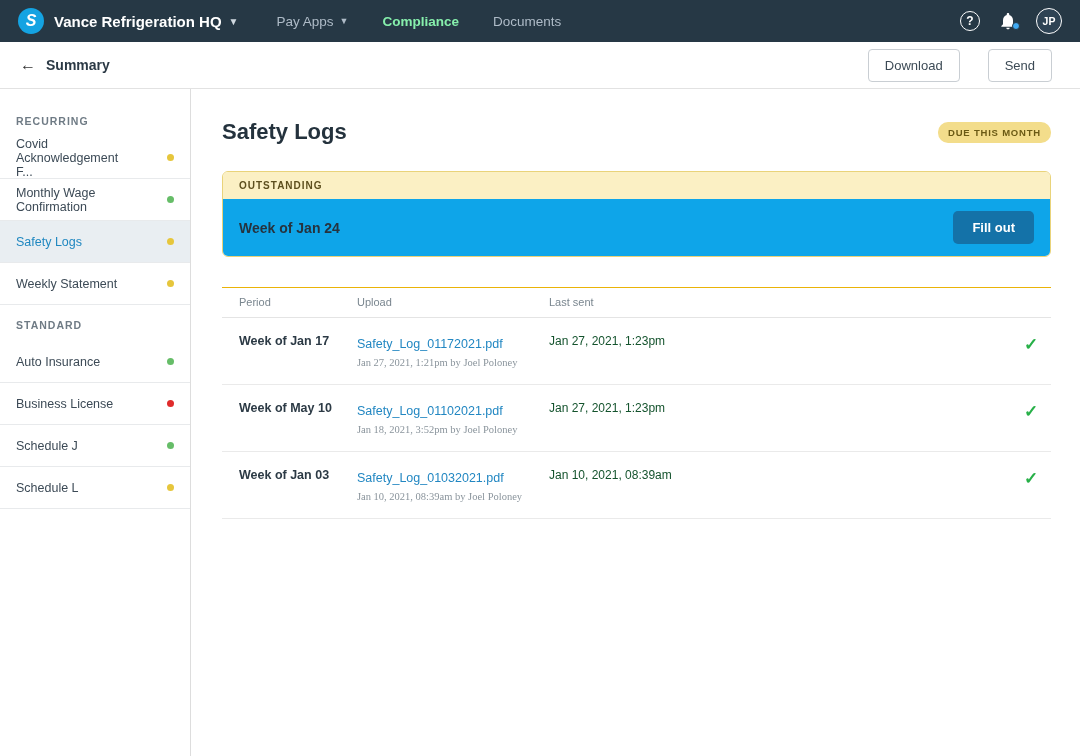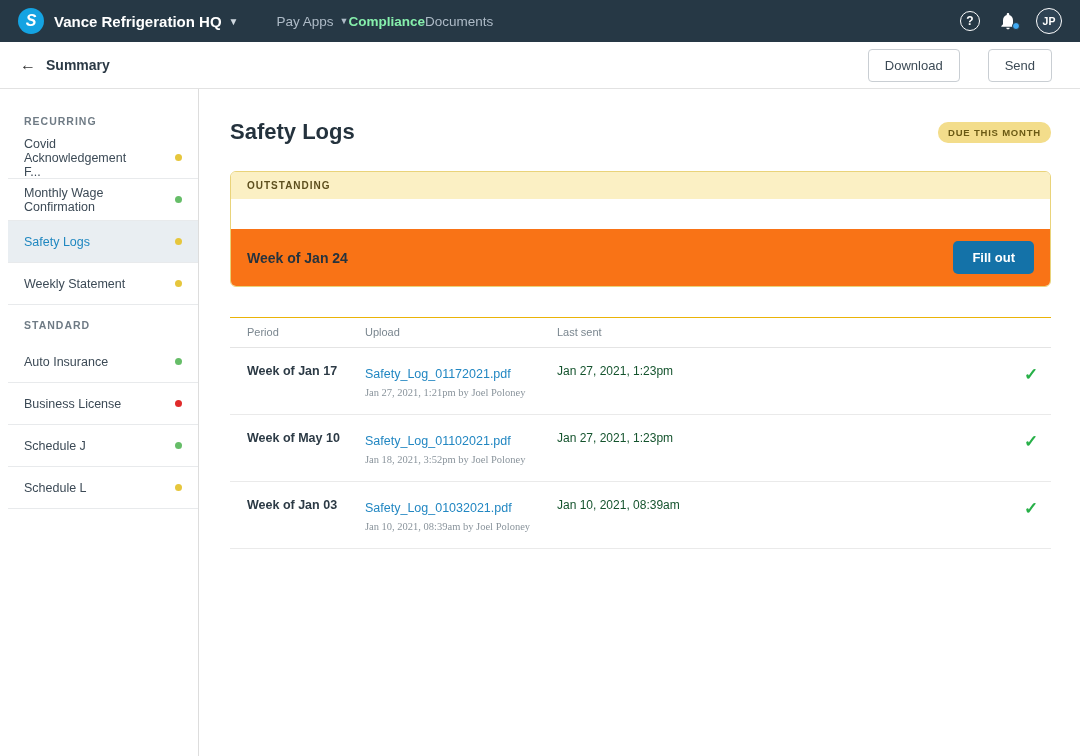--- a/index.html
+++ b/index.html
@@ -3,59 +3,59 @@
 <meta charset="utf-8">
 <style>
   * { margin:0; padding:0; box-sizing:border-box; }
   html,body { width:1080px; height:756px; font-family:"Liberation Sans", sans-serif; background:#fff; overflow:hidden; }
 
   
   .navbar { height:42px; background:#263845; display:flex; align-items:center; padding:0 18px; color:#fff; }
   .logo { width:26px; height:26px; border-radius:50%; background:#14a3e2; display:flex; align-items:center; justify-content:center; font-weight:bold; font-size:16px; font-style:italic; color:#fff; flex:0 0 auto; }
   .company { margin-left:10px; font-weight:bold; font-size:15px; display:flex; align-items:center; cursor:pointer; }
   .company .chev { font-size:10px; margin-left:7px; color:#cfd8df; }
-  .nav-links { display:flex; align-items:center; margin-left:38px; }
+  .nav-links { display:flex; align-items:center; margin-left:38px; gap:34px; }
   .nav-link { font-size:13.5px; color:#aebbc7; cursor:pointer; display:flex; align-items:center; }
   .nav-link .chev { font-size:9px; margin-left:6px; }
   .nav-link.active { color:#86efac; font-weight:bold; }
   .nav-right { margin-left:auto; display:flex; align-items:center; gap:18px; }
   .help-icon { width:20px; height:20px; border:1.6px solid #fff; border-radius:50%; display:flex; align-items:center; justify-content:center; font-size:12px; font-weight:bold; color:#fff; cursor:pointer; }
   .bell-wrap { position:relative; cursor:pointer; width:20px; height:20px; }
   .bell-wrap svg { width:20px; height:20px; }
   .bell-dot { position:absolute; right:-2px; bottom:1px; width:8px; height:8px; border-radius:50%; background:#41aaf2; border:1.5px solid #263845; }
   .avatar { width:26px; height:26px; border-radius:50%; background:#2e4354; border:1.5px solid #fff; color:#fff; font-size:10.5px; font-weight:bold; display:flex; align-items:center; justify-content:center; cursor:pointer; }
 
   
   .subheader { height:47px; background:#fff; border-bottom:1px solid #e2e2e2; display:flex; align-items:center; padding:0 28px 0 20px; }
   .back { display:flex; align-items:center; gap:10px; cursor:pointer; }
   .back .arrow { font-size:16px; color:#333; }
   .back .label { font-size:14px; font-weight:bold; color:#2b3945; }
   .subheader-actions { margin-left:auto; display:flex; gap:28px; }
   .btn-outline { background:#fff; border:1px solid #c9ced3; border-radius:4px; padding:8px 16px; font-size:13px; color:#3c4a55; font-family:inherit; cursor:pointer; }
 
   
-  .layout { display:flex; height:667px;padding-left:8px; }
+  .layout { display:flex; height:667px; }
   .sidebar { width:191px; border-right:1px solid #ddd; background:#fff; padding-top:12px; }
   .section-label { font-size:10.5px; letter-spacing:1px; color:#6f7b85; font-weight:bold; padding:14px 16px 10px 16px; }
   .side-item { display:flex; align-items:center; justify-content:space-between; padding:0 16px; height:42px; border-bottom:1px solid #e8eaec; font-size:12.5px; color:#3c4a56; cursor:pointer;gap:44px; }
   .side-item.selected { background:#e9eef2; color:#1f87c0; }
   .dot { width:7px; height:7px; border-radius:50%; flex:0 0 auto; }
   .dot.yellow { background:#e6c63c; }
   .dot.green  { background:#66bd68; }
   .dot.red    { background:#e02b2b; }
 
   
   .main { flex:1; padding:30px 29px 0 31px; }
   .main-head { display:flex; align-items:center; justify-content:space-between; }
   .page-title { font-size:22px; font-weight:bold; color:#24323d; }
   .due-badge { background:#f3dd8b; color:#6b5a14; font-size:9.5px; font-weight:bold; letter-spacing:0.8px; padding:5px 10px; border-radius:10px; }
 
   .outstanding-card { margin-top:26px; border:1px solid #e9d37a; border-radius:6px; overflow:hidden; }
   .outstanding-head { background:#fbf0c4; padding:8px 16px; font-size:10px; font-weight:bold; letter-spacing:1px; color:#5d4f1e; }
-  .outstanding-body { background:#f97316; padding:12px 16px; display:flex; align-items:center; justify-content:space-between;margin-top:30px; }
+  .outstanding-body { background:#0ea5e9; padding:12px 16px; display:flex; align-items:center; justify-content:space-between; }
   .outstanding-period { font-size:14px; font-weight:bold; color:#26333e; }
   .btn-fill { background:#1472a8; color:#fff; border:none; border-radius:5px; padding:9px 19px; font-size:13px; font-weight:bold; font-family:inherit; cursor:pointer; }
 
   .table { margin-top:30px; }
   .t-head { display:grid; grid-template-columns:118px 192px 1fr 40px; padding:8px 0 9px 17px; border-top:1px solid #eab308; border-bottom:1px solid #e4e4e4; }
   .t-head span { font-size:11px; color:#7a868f; }
   .t-row { display:grid; grid-template-columns:118px 192px 1fr 40px; padding:16px 0 16px 17px; border-bottom:1px solid #eaeaea; align-items:start; }
   .cell-period { font-size:12.5px; font-weight:bold; color:#2c3a45; }
   .cell-file a { font-size:12.5px; color:#2287c2; text-decoration:none; cursor:pointer; }
   .cell-meta { font-size:10.5px; color:#8a949c; margin-top:5px;font-family:Liberation Serif, serif; }

